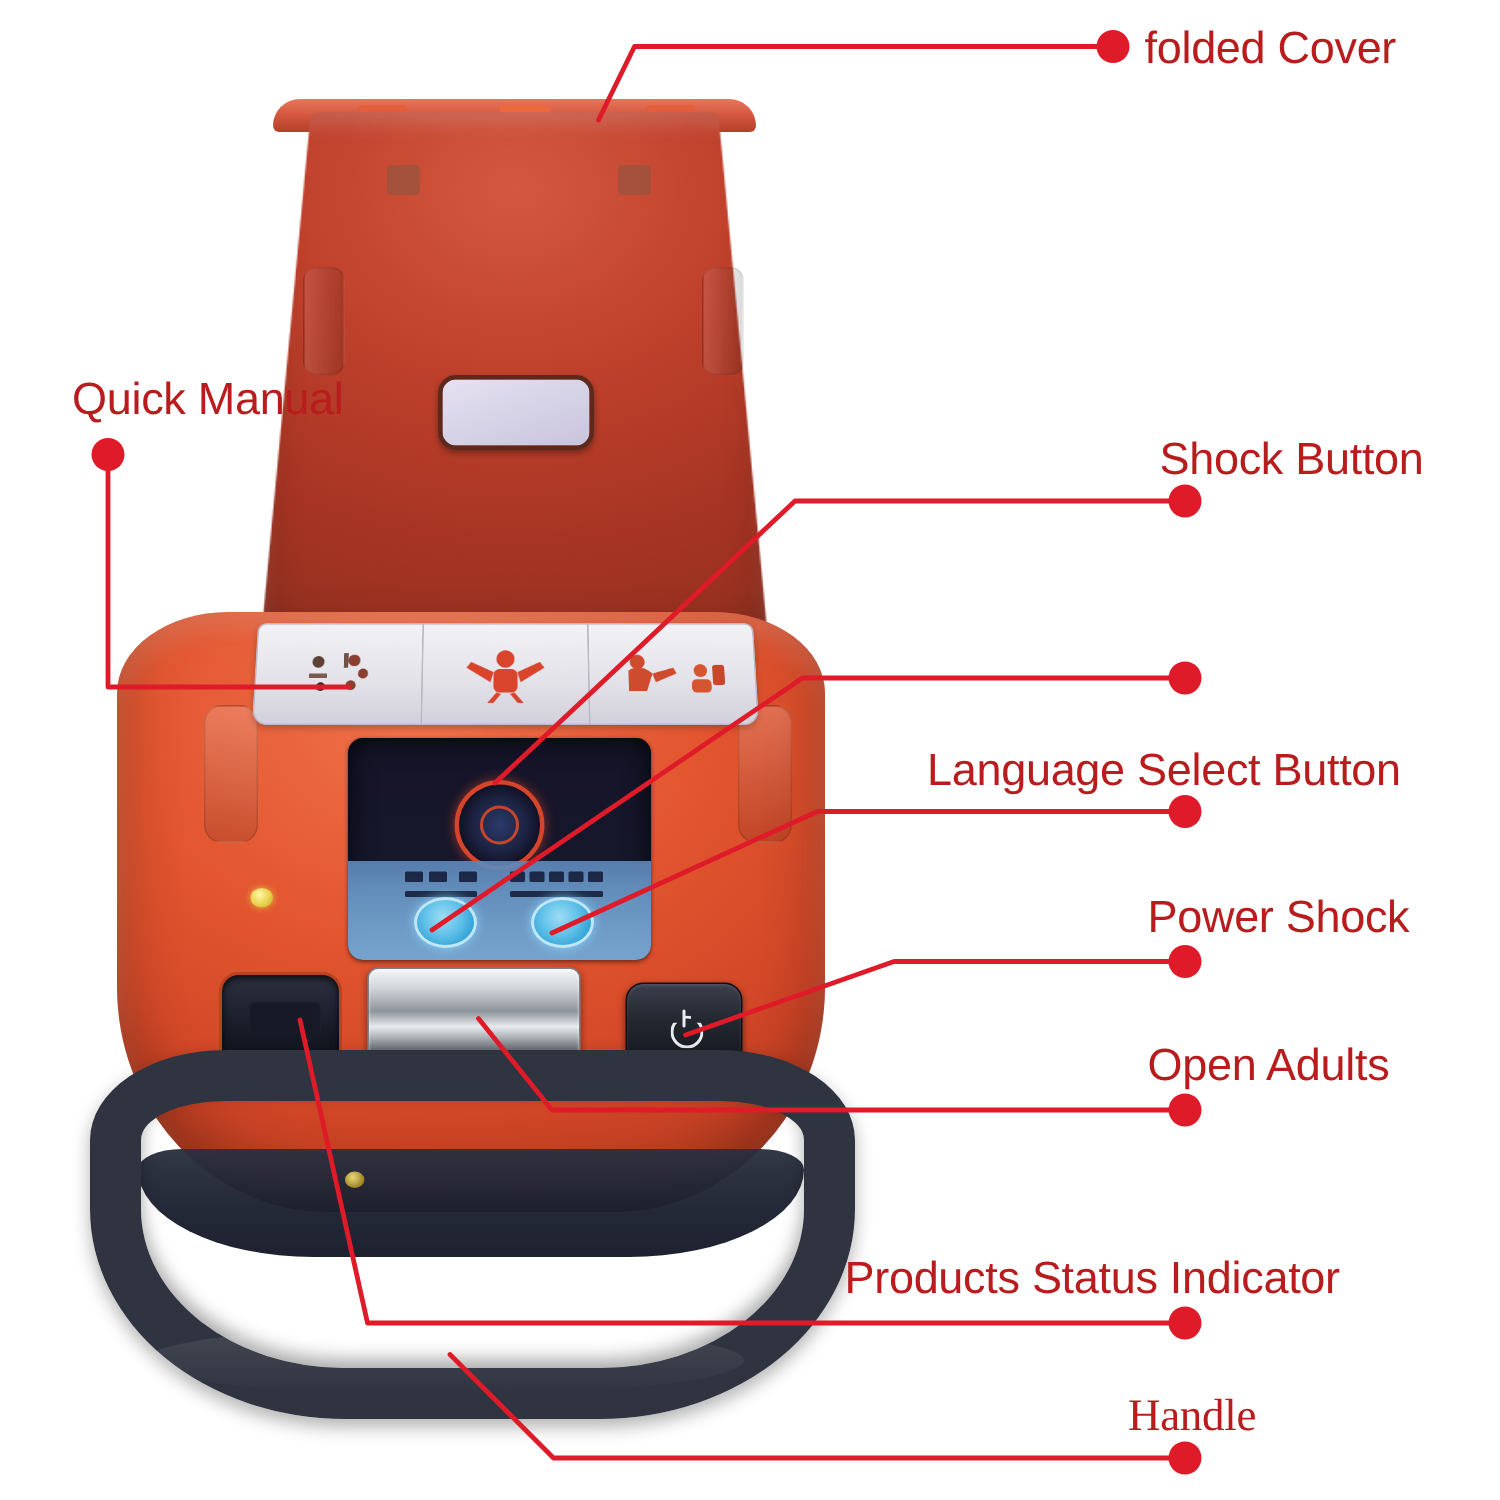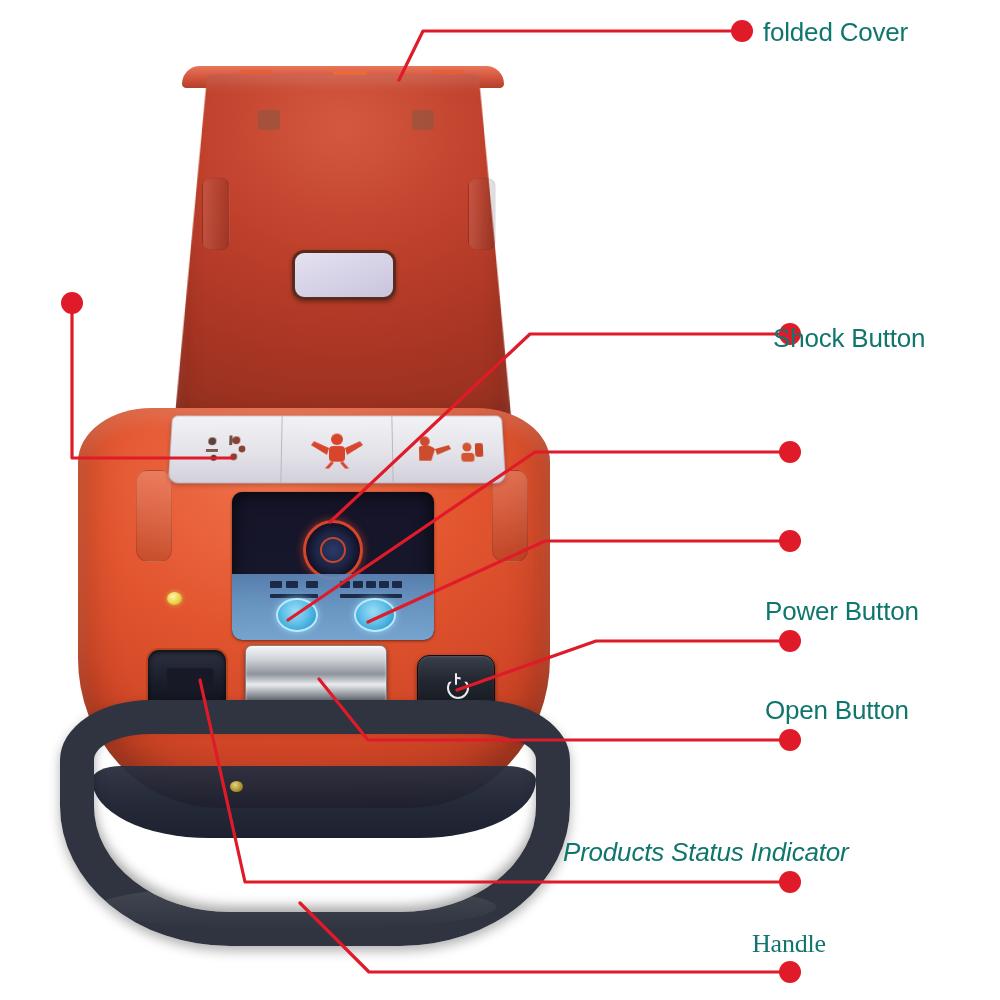--- a/index.html
+++ b/index.html
@@ -2,22 +2,22 @@
 <html><head>
 <meta charset="utf-8">
 <style>
   html,body{margin:0;padding:0;background:#ffffff;}
   body{width:1000px;height:1000px;overflow:hidden;
        font-family:"Liberation Sans","DejaVu Sans",sans-serif;}
   #stage{position:relative;width:1000px;height:1000px;background:#ffffff;}
 
   .callout-label{
     position:absolute;
-    color:#0f766e;
-    font-size:26px;
+    color:#b91c1c;
+    font-size:30px;
     line-height:37px;
     font-weight:400;
     white-space:nowrap;
     letter-spacing:-0.2px;
   }
 
   svg#leaders{position:absolute;left:0;top:0;width:1000px;height:1000px;}
 
   
   #device{position:absolute;left:0;top:0;width:1000px;height:1000px;}
@@ -305,27 +305,29 @@
       <circle cx="790" cy="541" r="11"></circle>
       <circle cx="790" cy="641" r="11"></circle>
       <circle cx="790" cy="740" r="11"></circle>
       <circle cx="790" cy="882" r="11"></circle>
       <circle cx="790" cy="972" r="11"></circle>
     </g>
   </svg>
 
   <div class="callout-label" style="left:763px;top:14px;">folded Cover</div>
 
-
-  <div class="callout-label" style="left:773px;top:288px;margin-top:32px;">Shock Button</div>
-
-
-
-  <div class="callout-label" style="left:765px;top:593px;">Power Button</div>
-
-  <div class="callout-label" style="left:765px;top:692px;">Open Button</div>
-
-
-  <div class="callout-label" style="left:563px;top:834px;font-style:italic;">Products Status Indicator</div>
+  <div class="callout-label" style="left:48px;top:248px;">Quick Manual</div>
+
+  <div class="callout-label" style="left:773px;top:288px;">Shock Button</div>
+
+
+  <div class="callout-label" style="left:618px;top:495px;">Language Select Button</div>
+
+  <div class="callout-label" style="left:765px;top:593px;">Power Shock</div>
+
+  <div class="callout-label" style="left:765px;top:692px;">Open Adults</div>
+
+
+  <div class="callout-label" style="left:563px;top:834px;">Products Status Indicator</div>
 
   <div class="callout-label" style="left:752px;top:925px;font-family:Liberation Serif, serif;">Handle</div>
 
 </div>
 
 </body></html>

